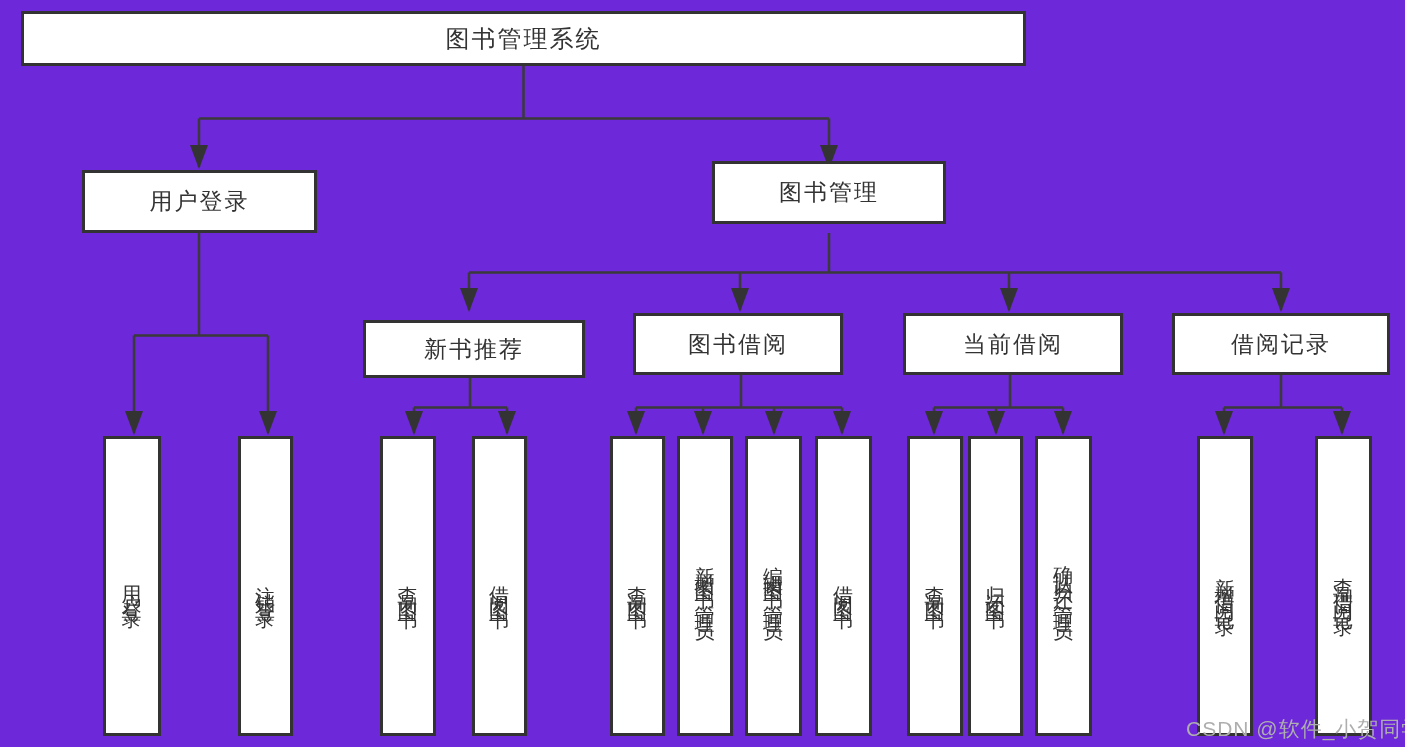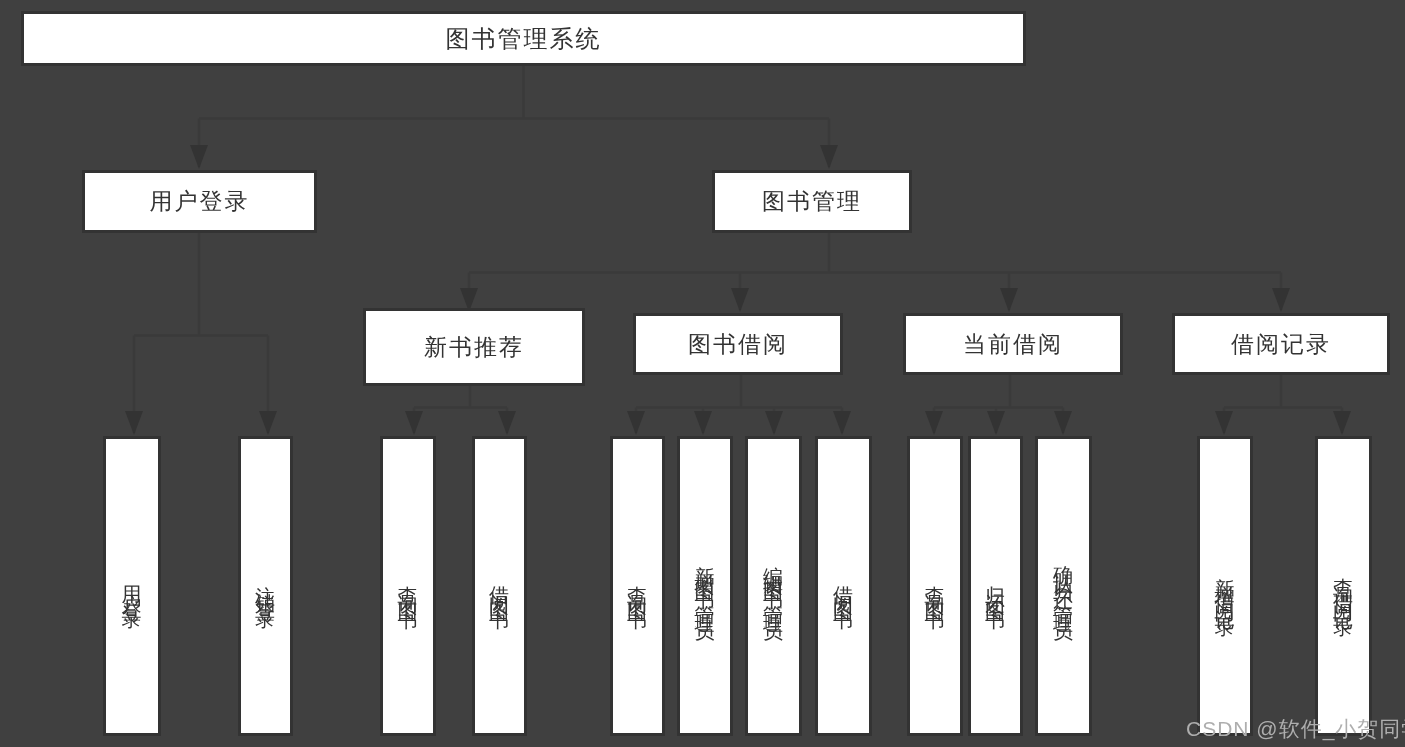--- a/index.html
+++ b/index.html
@@ -1,19 +1,19 @@
 <!DOCTYPE html>
 <html><head>
 <meta charset="utf-8">
 <style>
   html,body{margin:0;padding:0;background:#fff;}
   #canvas{
     position:relative;
     width:1405px;height:747px;
-    background:#404040;
+    background:#6d28d9;
     font-family:"Liberation Sans","DejaVu Sans",sans-serif;
     color:#333;
     overflow:hidden;
   }
   .wires{position:absolute;left:0;top:0;z-index:1;}
   .wires path{stroke:#3a3a3a;stroke-width:2.5;fill:none;}
   .wires polygon{fill:#333;stroke:none;}
   .node{
     position:absolute;
     box-sizing:border-box;
@@ -103,25 +103,25 @@
     </g>
   </svg>
 
   <div class="node hnode root" style="left:21px;top:11px;width:1005px;height:55px">
     <span>图书管理系统</span>
   </div>
 
   <div class="node hnode" style="left:82px;top:170px;width:235px;height:63px">
     <span>用户登录</span>
   </div>
-  <div class="node hnode" style="left:712px;top:170px;width:200px;height:63px">
+  <div class="node hnode" style="left:712px;top:161px;width:234px;height:63px">
     <span>图书管理</span>
   </div>
 
-  <div class="node hnode" style="left:363px;top:308px;width:222px;height:78px">
+  <div class="node hnode" style="left:363px;top:320px;width:222px;height:58px">
     <span>新书推荐</span>
   </div>
   <div class="node hnode" style="left:633px;top:313px;width:210px;height:62px">
     <span>图书借阅</span>
   </div>
   <div class="node hnode" style="left:903px;top:313px;width:220px;height:62px">
     <span>当前借阅</span>
   </div>
   <div class="node hnode" style="left:1172px;top:313px;width:218px;height:62px">
     <span>借阅记录</span>

